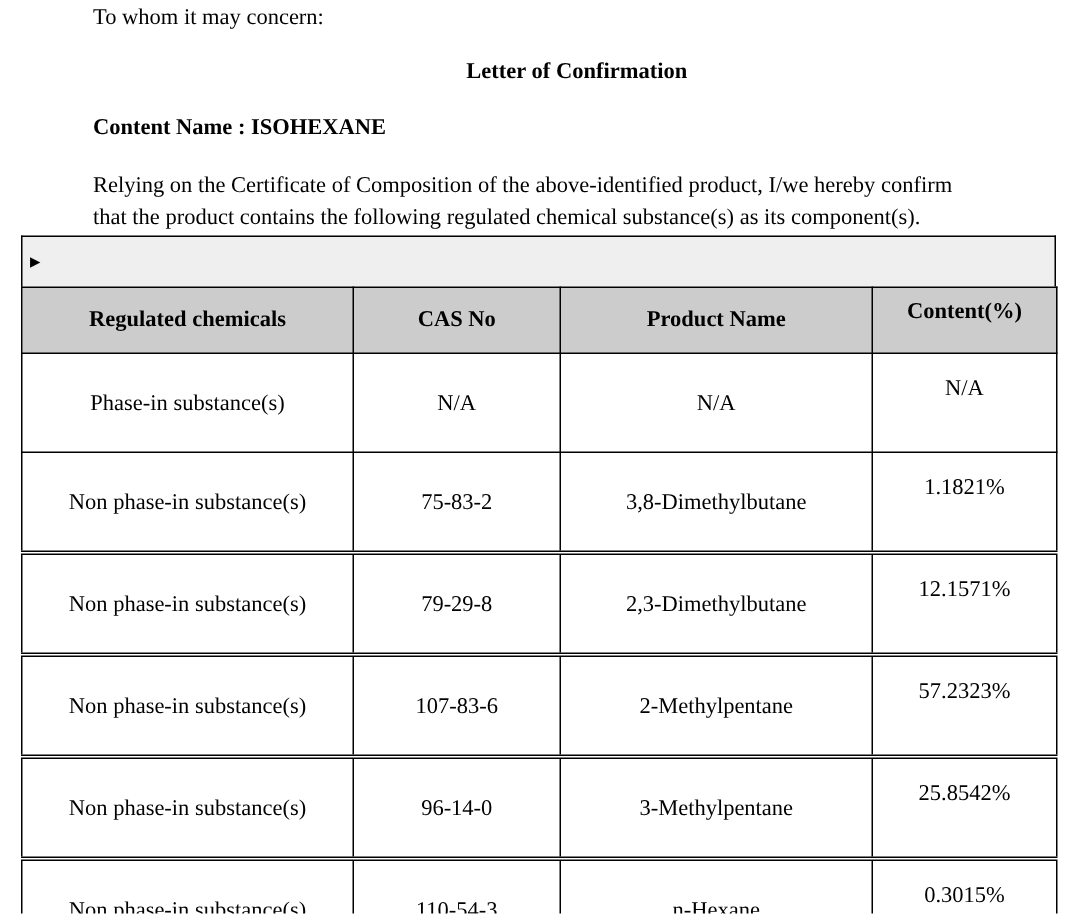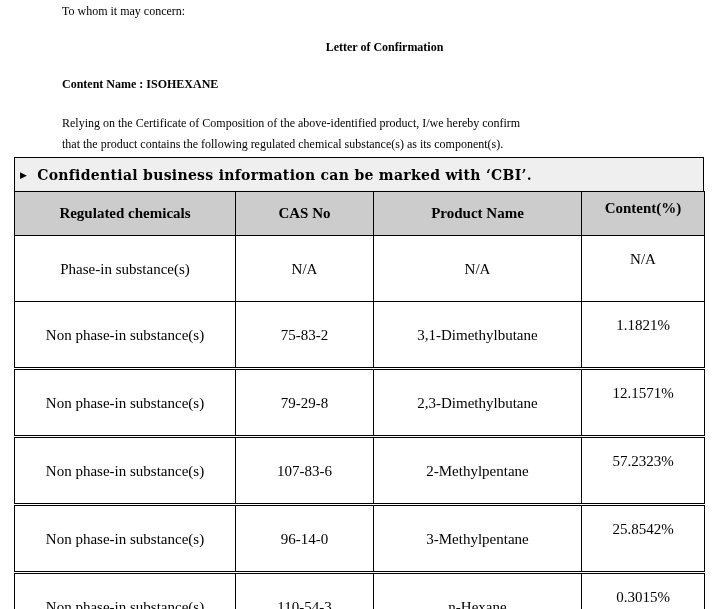--- a/index.html
+++ b/index.html
@@ -1,18 +1,18 @@
 <!DOCTYPE html>
 <html><head>
 <meta charset="utf-8">
 <style>
   html, body { margin: 0; padding: 0; background: #ffffff; }
   body { width: 715px; height: 609px; position: relative; overflow: hidden;
          font-family: "Liberation Serif", serif; color: #000; }
-  .line { position: absolute; white-space: nowrap; font-size: 12px; }
+  .line { position: absolute; white-space: nowrap; font-size: 15px; }
   #greeting { left: 62px; top: 4px; }
   #title { left: 0; width: 769px; top: 40px; text-align: center; font-weight: bold; }
   #product { left: 62px; top: 77px; font-weight: bold; }
   #para1 { left: 62px; top: 116px; text-align: center; }
   #para2 { left: 62px; top: 137px; }
 
   #tbl-wrap { position: absolute; left: 14px; top: 157px; width: 690px; }
   .banner { height: 34px; background: #efefef; border: 1px solid #000; border-bottom: none;
             display: flex; align-items: center; box-sizing: border-box;
             font-family: "DejaVu Serif", "Liberation Serif", serif; font-weight: bold; font-size: 14px; letter-spacing: 0.3px; }
@@ -29,21 +29,20 @@
 
 <div class="line" id="greeting">To whom it may concern:</div>
 <div class="line" id="title">Letter of Confirmation</div>
 <div class="line" id="product">Content Name : ISOHEXANE</div>
 <div class="line" id="para1">Relying on the Certificate of Composition of the above-identified product, I/we hereby confirm</div>
 <div class="line" id="para2">that the product contains the following regulated chemical substance(s) as its component(s).</div>
 
 <div id="tbl-wrap">
   <div class="banner">
     <span class="tri">▶</span>
-    <span>Confidential business information can be marked with ‘CBI’.</span>
   </div>
   <table>
     <colgroup>
         <col style="width:221px">
         <col style="width:138px">
         <col style="width:208px">
         <col style="width:123px">
       </colgroup>
     <thead>
       <tr>
@@ -56,21 +55,21 @@
     <tbody>
       <tr class="first">
         <td>Phase-in substance(s)</td>
         <td>N/A</td>
         <td>N/A</td>
         <td class="cval">N/A</td>
       </tr>
       <tr class="row">
         <td>Non phase-in substance(s)</td>
         <td>75-83-2</td>
-        <td>3,1-Dimethylbutane</td>
+        <td>3,8-Dimethylbutane</td>
         <td class="cval">1.1821%</td>
       </tr>
       <tr class="row">
         <td>Non phase-in substance(s)</td>
         <td>79-29-8</td>
         <td>2,3-Dimethylbutane</td>
         <td class="cval">12.1571%</td>
       </tr>
       <tr class="row">
         <td>Non phase-in substance(s)</td>

